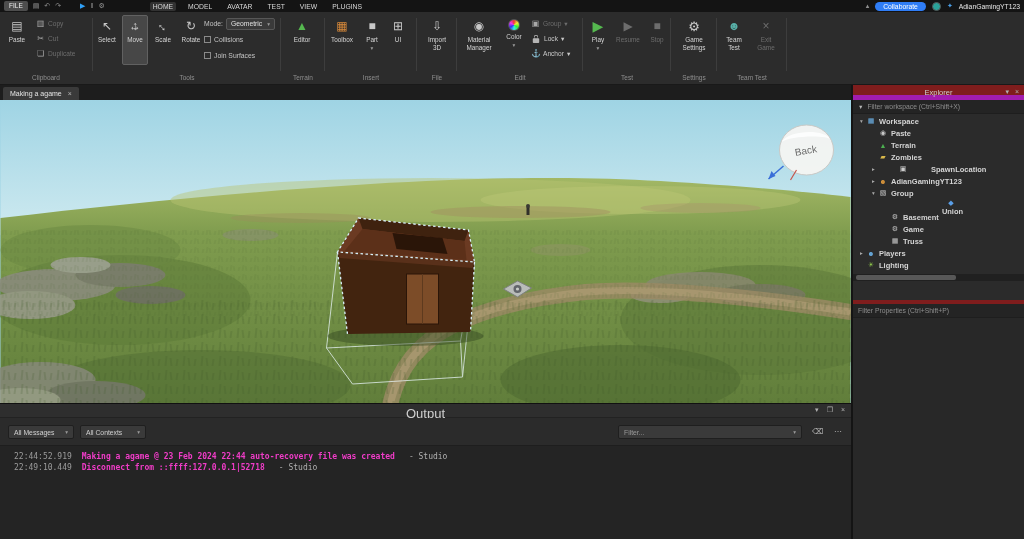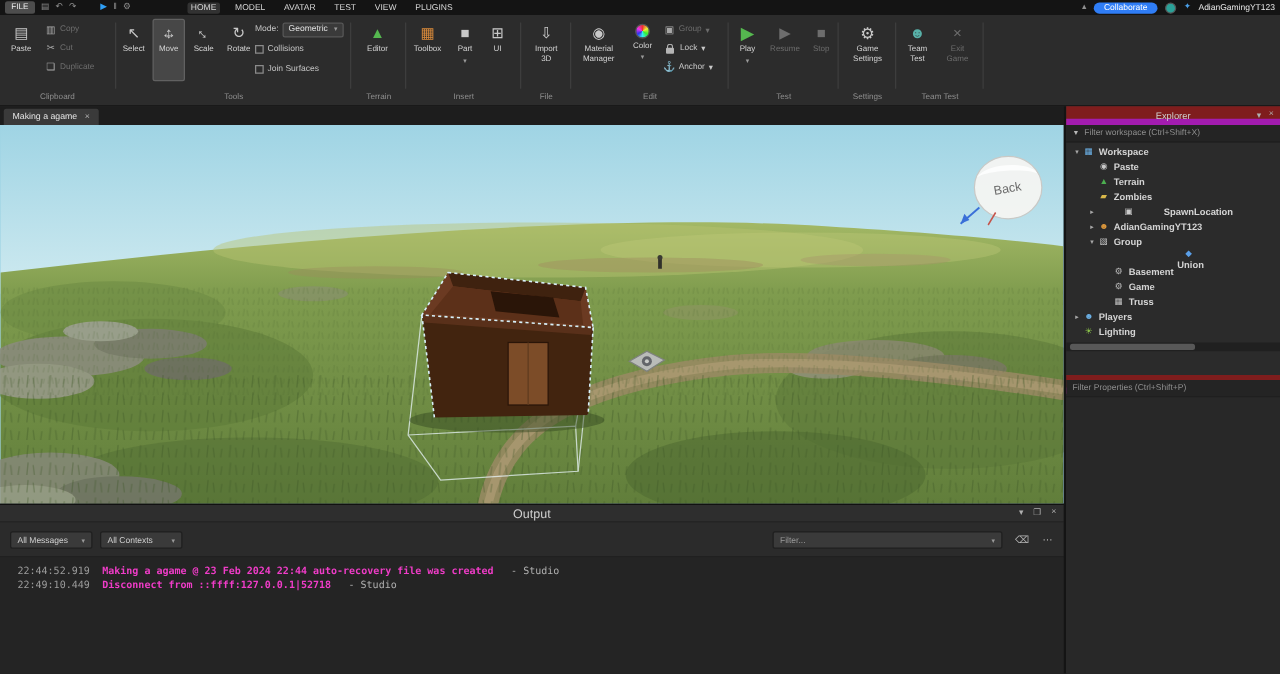--- a/index.html
+++ b/index.html
@@ -63,21 +63,21 @@
   .doctab { position:absolute; left:3px; top:2px; height:13px; background:#3a3a3a; border-radius:2px 2px 0 0;
             display:flex; align-items:center; gap:6px; padding:0 7px; font-size:7px; color:#e4e4e4; }
   .doctab .x { color:#b5b5b5; font-size:7px; }
 
   
   .viewport { position:absolute; left:0; top:100px; width:851px; height:303px; background:#9fd4e4; }
 
   
   .output { position:absolute; left:0; top:403px; width:851px; height:136px; background:#242424; border-top:1px solid #111; }
   .out-head { position:absolute; left:0; top:0; width:100%; height:14px; background:#2e2e2e; border-bottom:1px solid #222; }
-  .out-title { position:absolute; left:0; right:0; text-align:center; top:2px; font-size:10px; color:#cfcfcf; }
+  .out-title { position:absolute; left:0; right:0; text-align:center; top:2px; font-size:13px; color:#cfcfcf; }
   .out-head-ics { position:absolute; right:6px; top:2px; display:flex; gap:8px; font-size:7px; color:#b0b0b0; }
   .out-ctrl { position:absolute; left:0; top:14px; width:100%; height:28px; background:#2b2b2b; border-bottom:1px solid #1e1e1e; }
   .combo { position:absolute; top:7px; height:14px; background:#3a3a3a; border:1px solid #1f1f1f; border-radius:2px;
            display:flex; align-items:center; justify-content:space-between; padding:0 5px; font-size:6.8px; color:#d0d0d0; }
   .combo .dd { font-size:5.5px; color:#9a9a9a; margin-left:6px; }
   .combo .placeholder { color:#9a9a9a; }
   .obar-ic { position:absolute; top:9px; font-size:8px; color:#b5b5b5; }
   .out-log { position:absolute; left:0; top:42px; width:100%; bottom:0; background:#242424;
              font-family:"DejaVu Sans Mono", monospace; font-size:8px; padding-top:5px; }
   .log-row { height:11px; line-height:11px; padding-left:14px; white-space:nowrap; }

